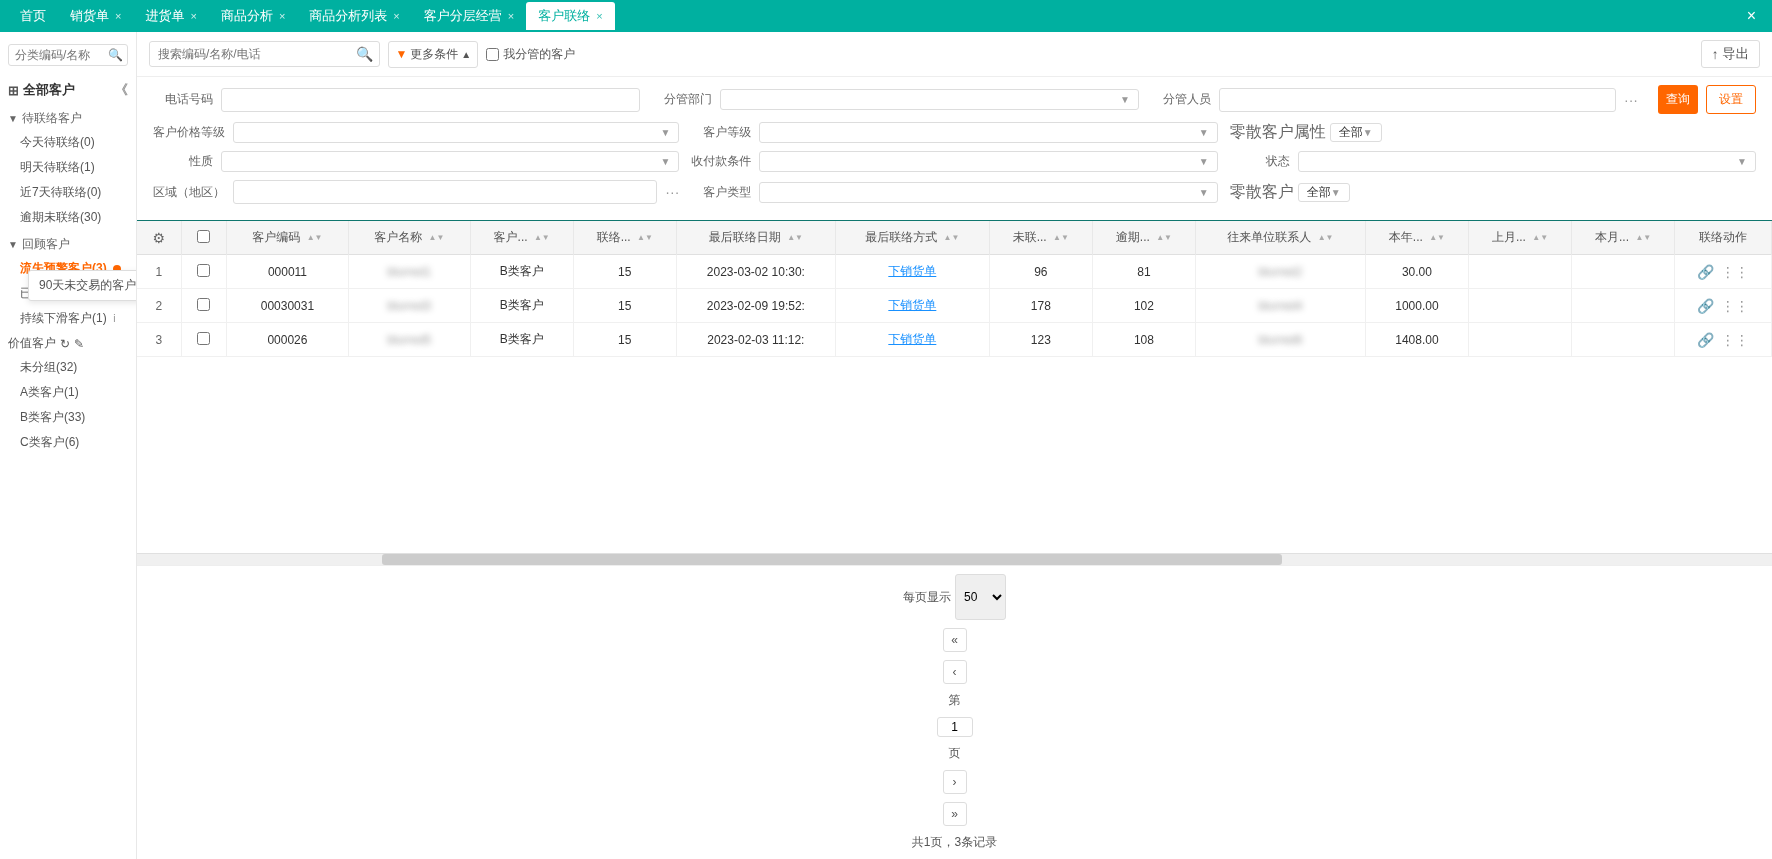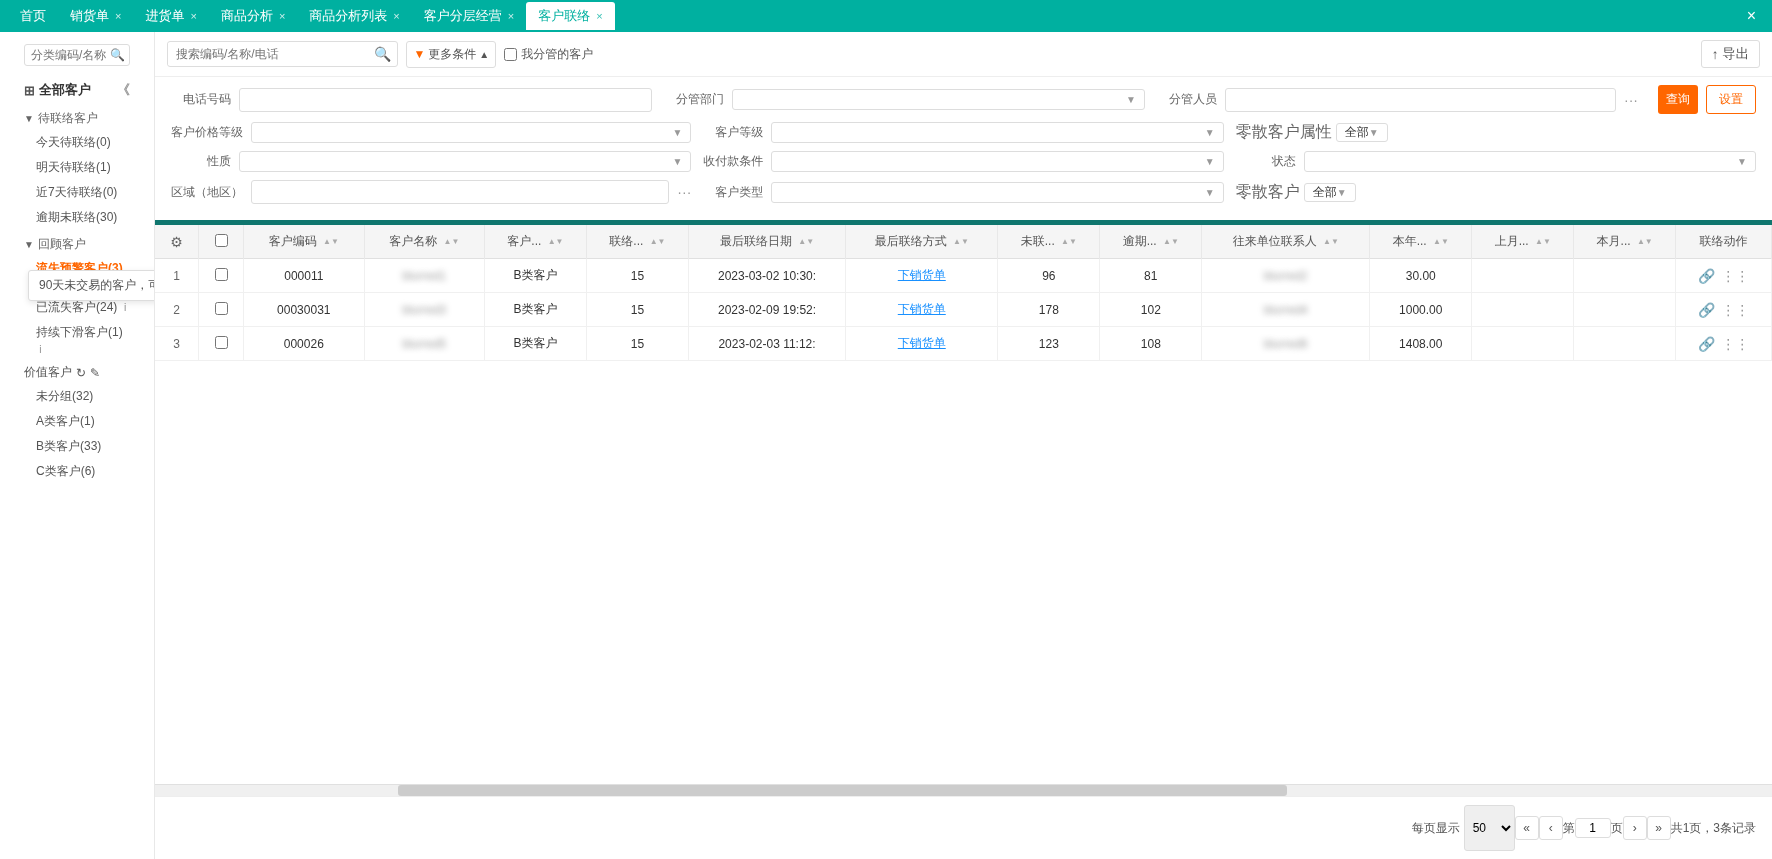--- a/index.html
+++ b/index.html
@@ -42,26 +42,26 @@
     }
 
     
     .main-layout {
       display: flex;
       height: calc(859px - 32px);
     }
 
     
     .sidebar {
-      width: 155px;
+      width: 137px;
       background: #fff;
       border-right: 1px solid #e8e8e8;
       flex-shrink: 0;
       overflow-y: auto;
-      padding: 8px 16px;
+      padding: 8px 0;
     }
     .sidebar-search {
       display: flex;
       align-items: center;
       padding: 4px 8px;
       margin-bottom: 6px;
     }
     .sidebar-search input {
       border: 1px solid #ddd;
       border-radius: 3px;
@@ -227,21 +227,21 @@
       border: 1px solid #ddd;
       border-radius: 3px;
       cursor: pointer;
       color: #555;
       background: #fff;
     }
 
     
     .adv-filter {
       background: #fff;
-      border-bottom: 5px solid #0f766e;
+      border-bottom: 1px solid #0f766e;
       padding: 8px 16px;
     }
     .filter-row {
       display: flex;
       align-items: center;
       margin-bottom: 8px;
       gap: 12px;
     }
     .filter-field {
       display: flex;
@@ -389,23 +389,24 @@
     }
 
     
     .pagination {
       display: flex;
       align-items: center;
       justify-content: flex-end;
       padding: 8px 16px;
       border-top: 1px solid #eee;
       background: #fff;
-      gap: 0;
-      font-size: 12px;
-      color: #555;
+      gap: 8px;
+      font-size: 12px;
+      color: #555;
+      flex-direction: column;
     }
     .pagination .page-size-wrap {
       display: flex;
       align-items: center;
       gap: 4px;
     }
     .page-size-select {
       border: 1px solid #ddd;
       border-radius: 3px;
       padding: 14px 4px;

